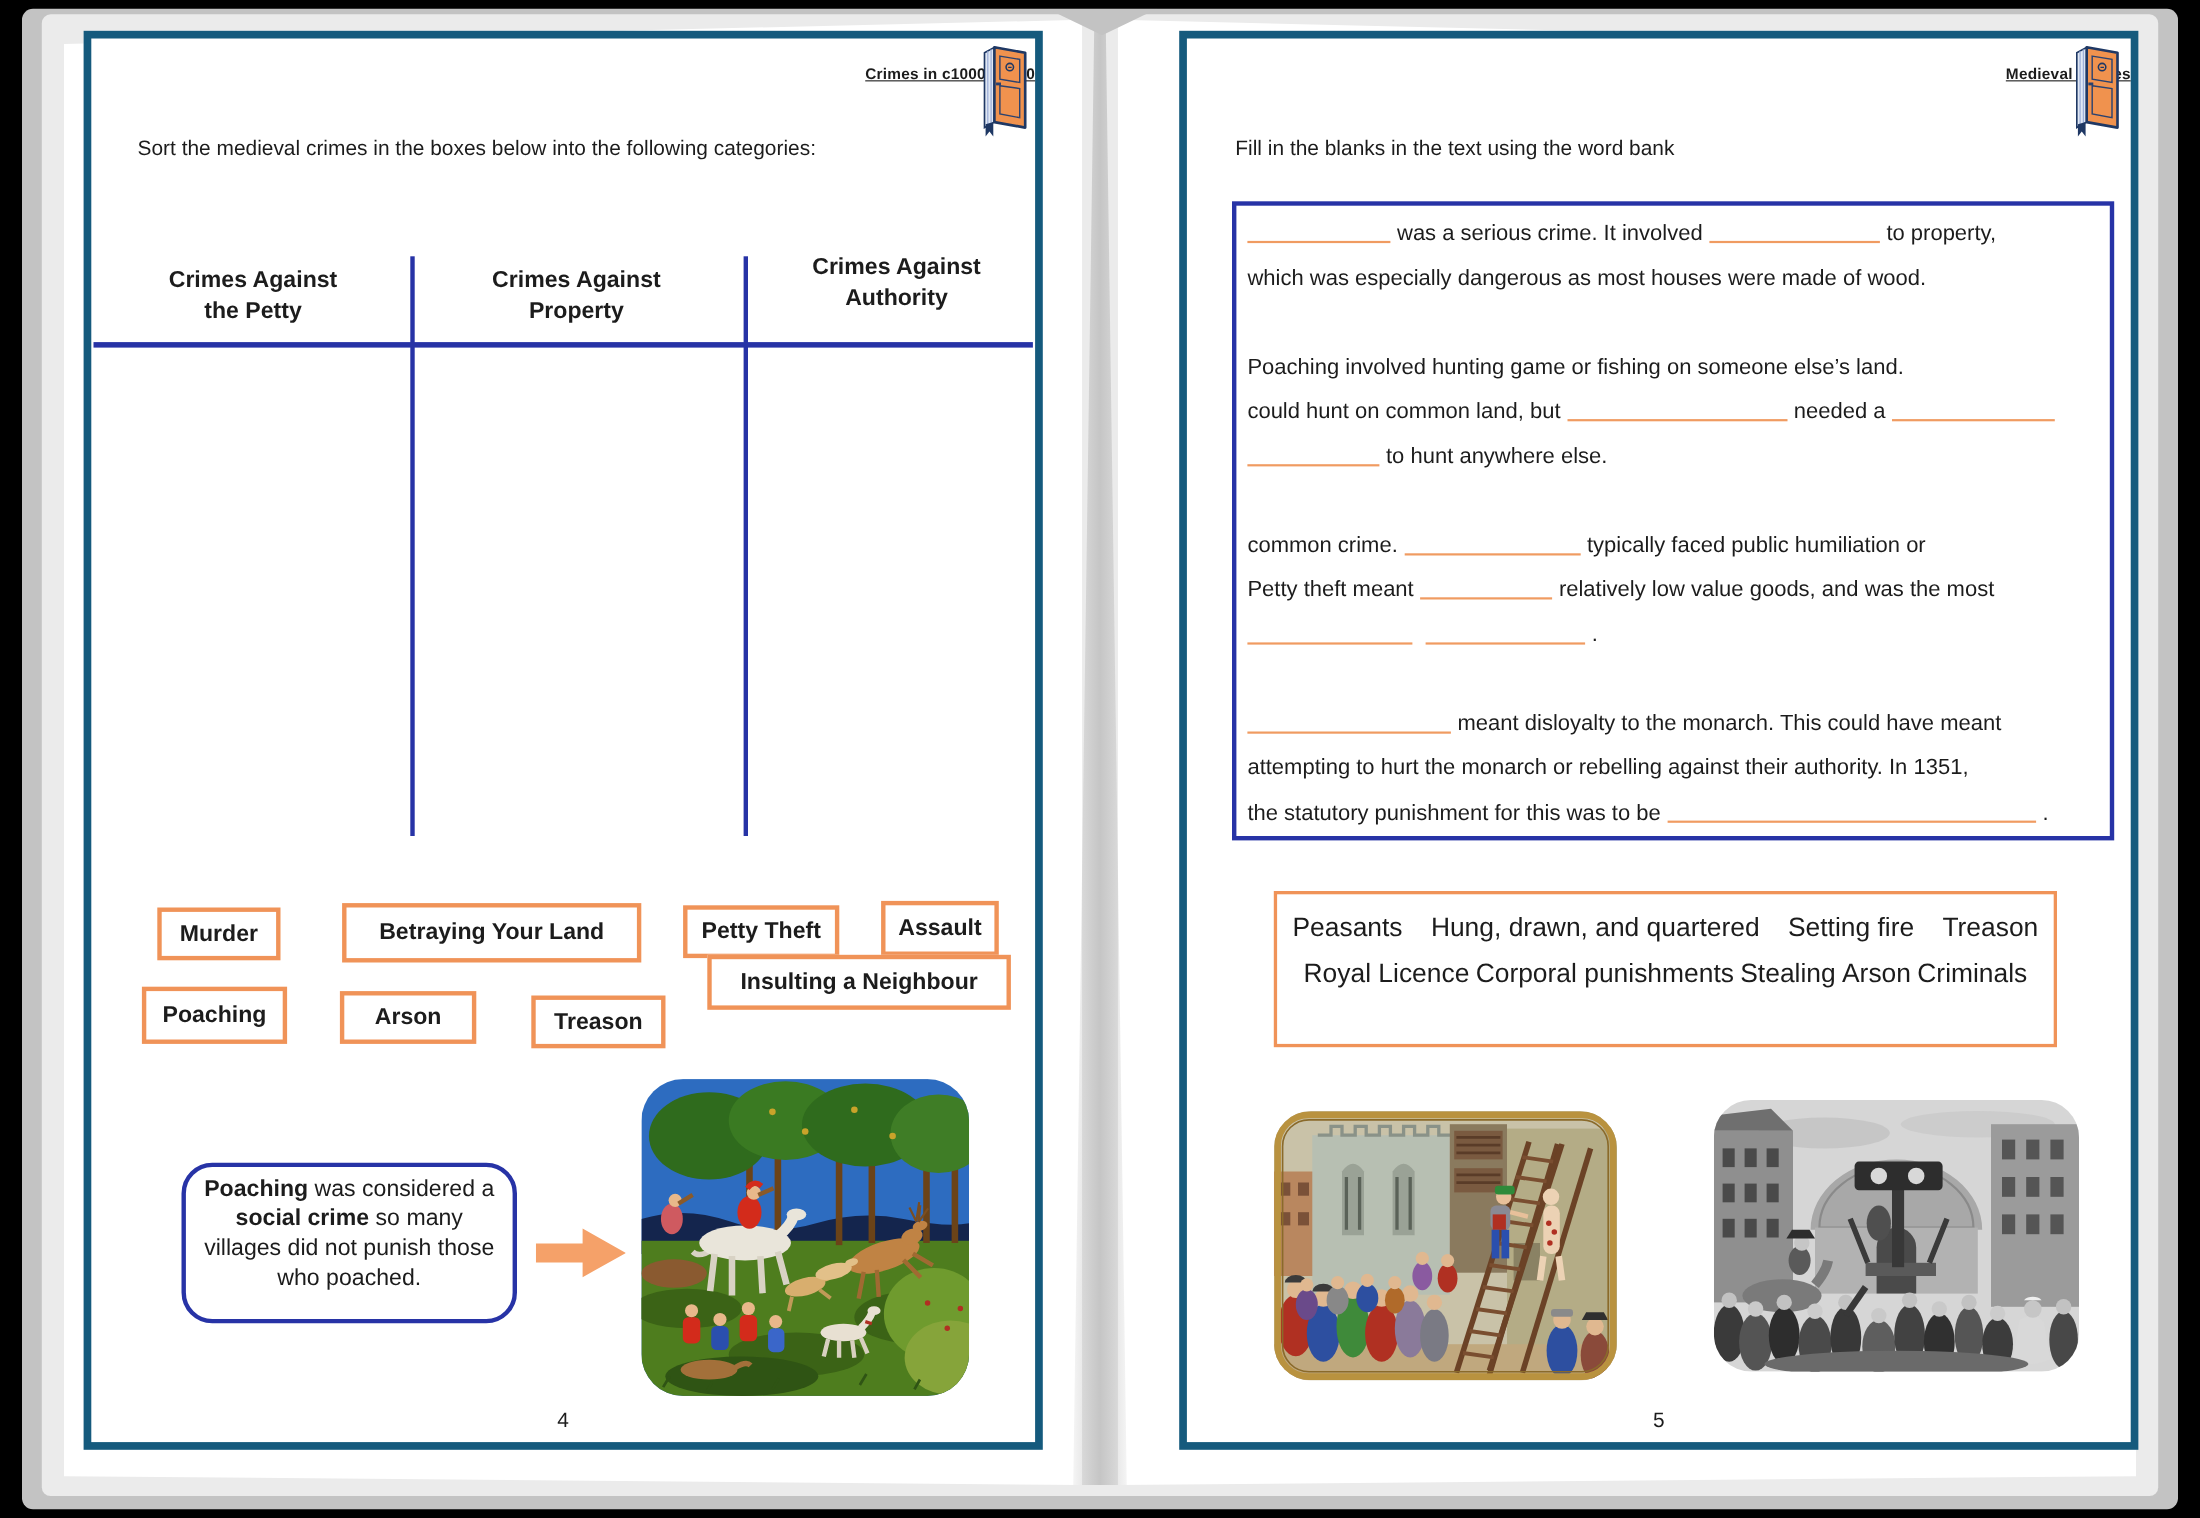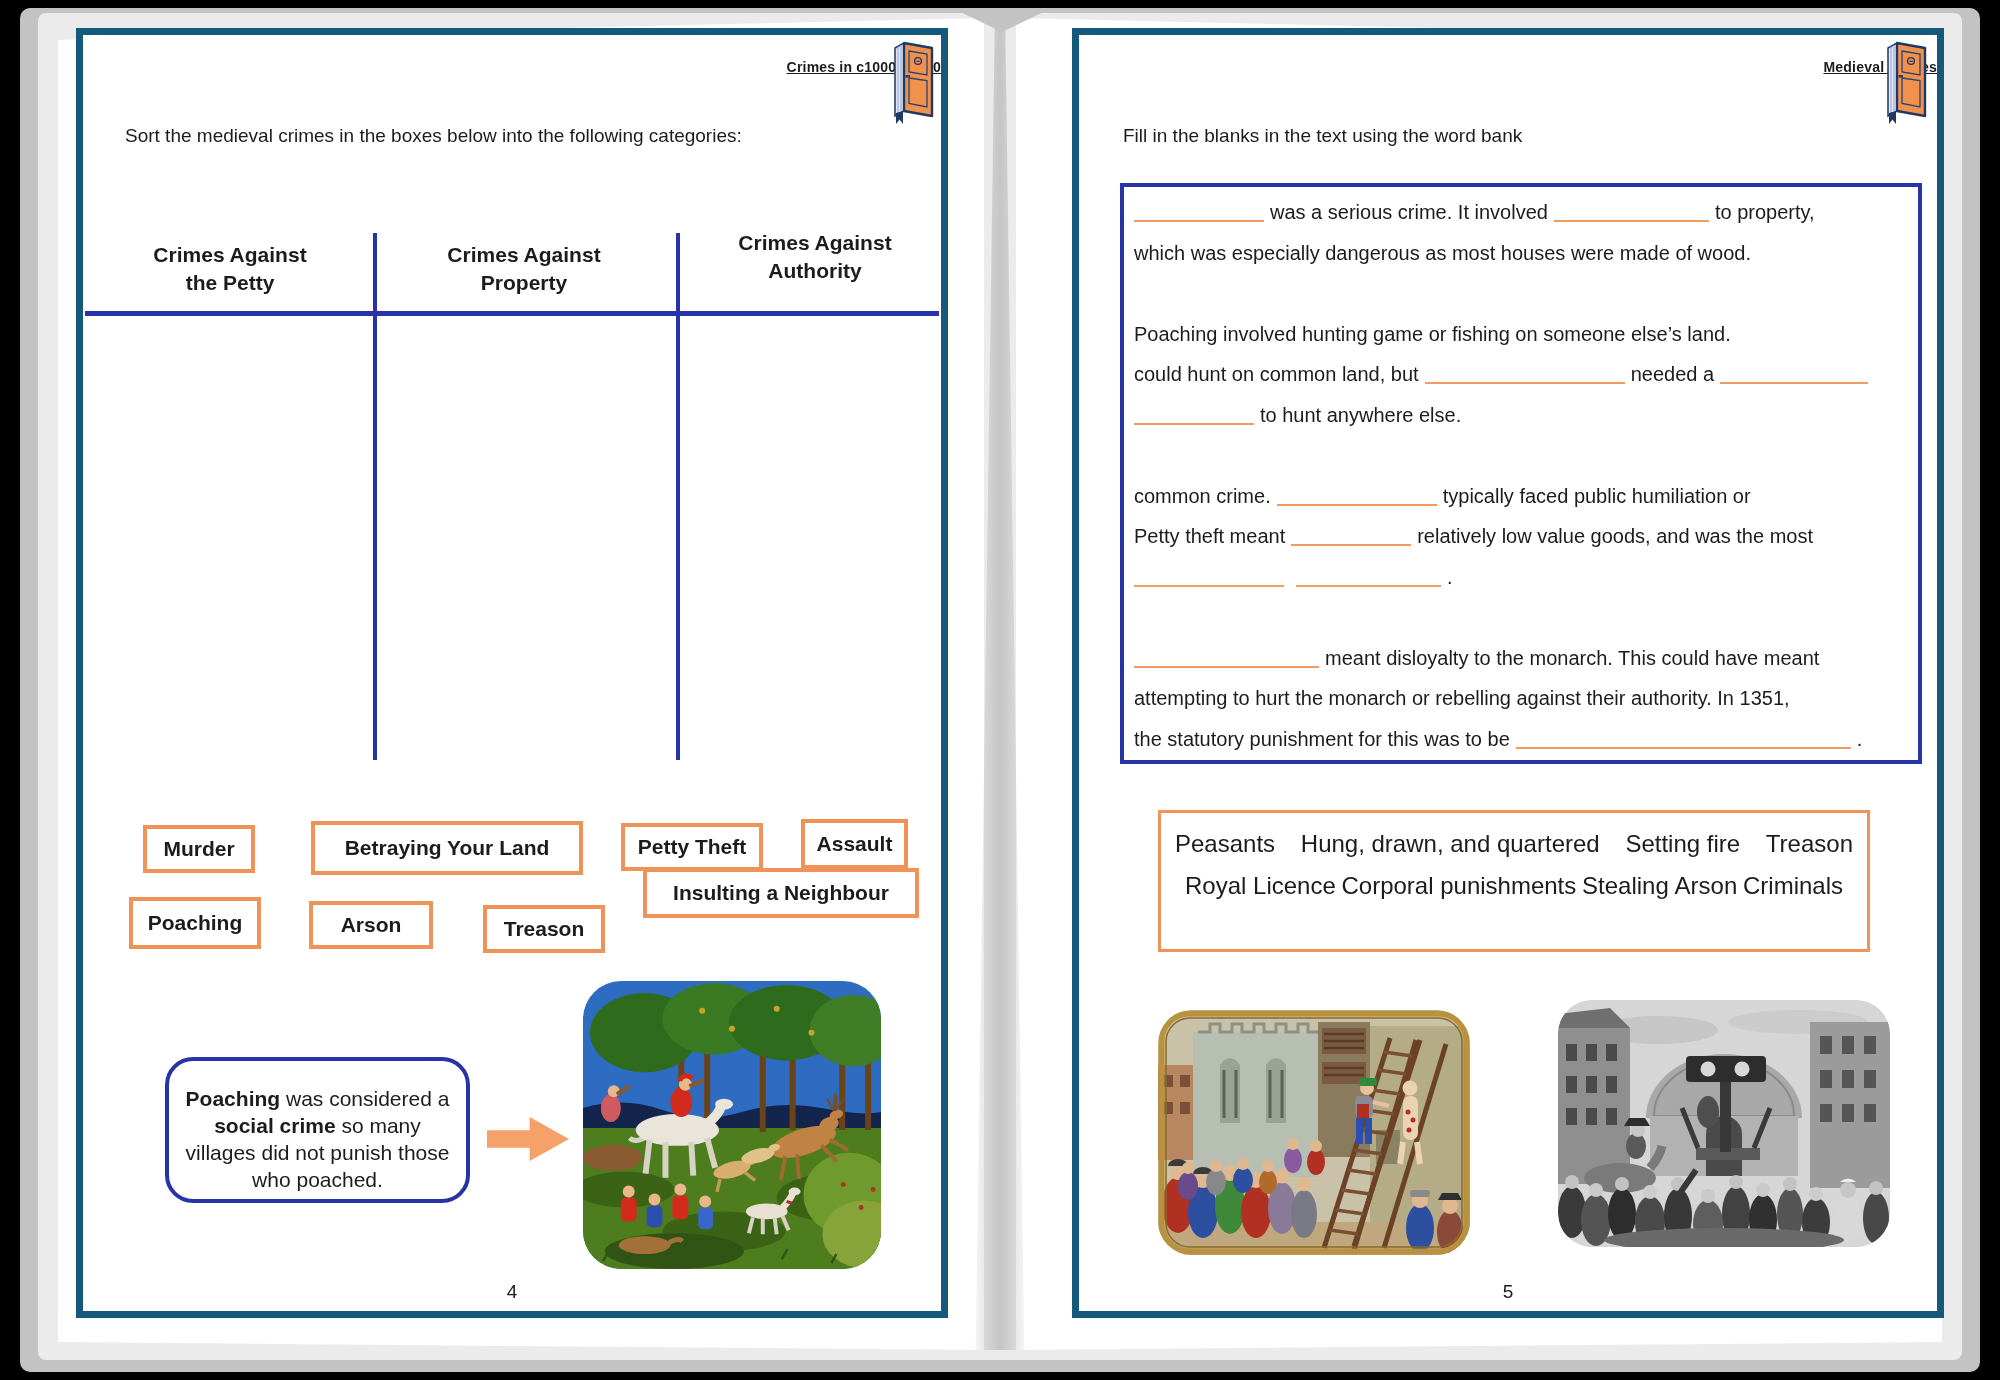--- a/index.html
+++ b/index.html
@@ -54,21 +54,21 @@
   .c-murder{left:60px;top:790px;width:112px;height:48px;}
   .c-betray{left:228px;top:786px;width:272px;height:54px;}
   .c-petty{left:538px;top:788px;width:142px;height:48px;}
   .c-assault{left:718px;top:784px;width:107px;height:50px;}
   .c-poach{left:46px;top:862px;width:132px;height:52px;}
   .c-arson{left:226px;top:866px;width:124px;height:48px;}
   .c-treason{left:400px;top:870px;width:122px;height:48px;}
   .c-insult{left:560px;top:833px;width:276px;height:50px;}
 
   .callout{left:82px;top:1022px;width:305px;height:146px;border:4px solid #2733A6;border-radius:28px;
-    display:flex;align-items:flex-end;justify-content:center;text-align:center;
+    display:flex;align-items:flex-start;justify-content:center;text-align:center;
     font-size:21px;line-height:27px;padding:6px 16px;box-sizing:border-box;background:#fff;}
   .callout b{font-weight:bold;}
   .block-arrow{left:404px;top:1080px;width:82px;height:48px;background:#F5A169;
     clip-path:polygon(0 32%,52% 32%,52% 4%,100% 50%,52% 96%,52% 68%,0 68%);}
 
   .pic{overflow:hidden;}
   .pic-hunt{left:500px;top:946px;width:298px;height:288px;border-radius:38px;}
   .pic svg{display:block;width:100%;height:100%;}
 
   

